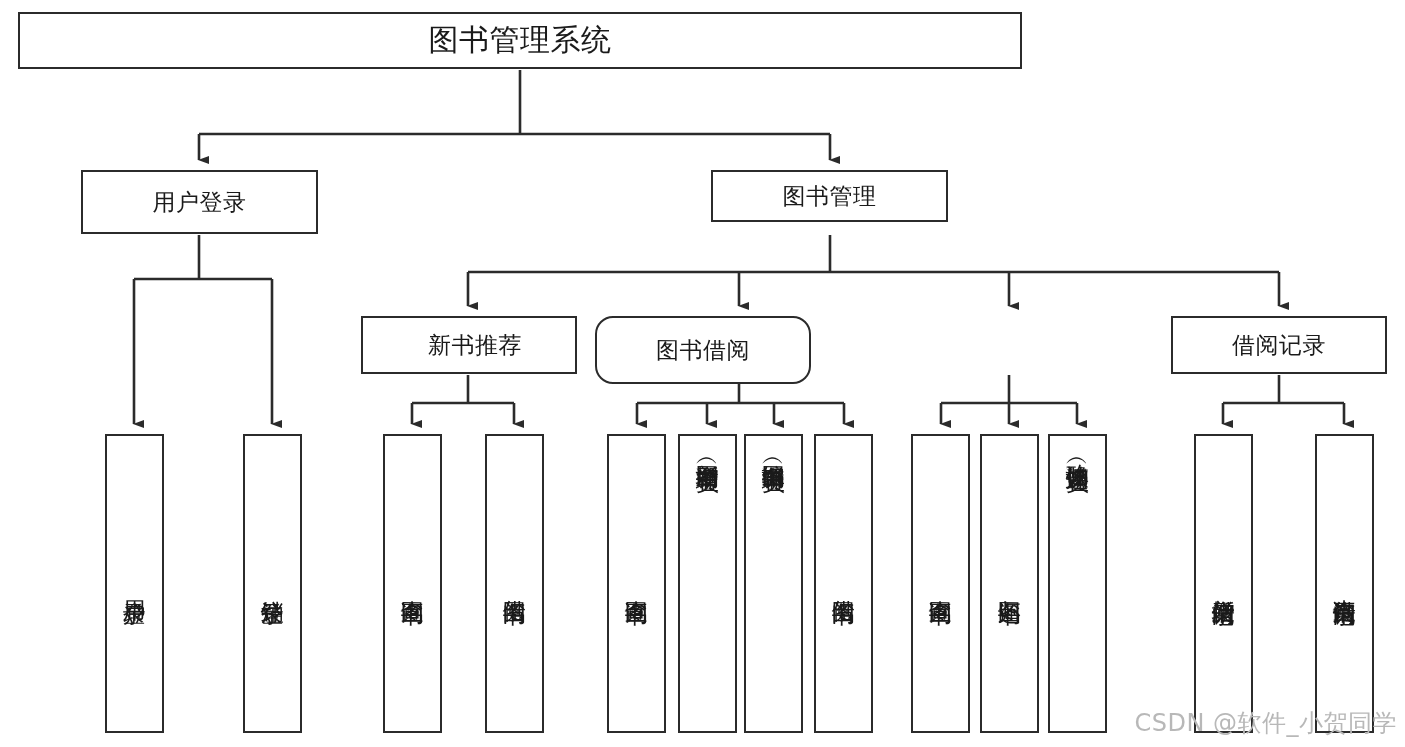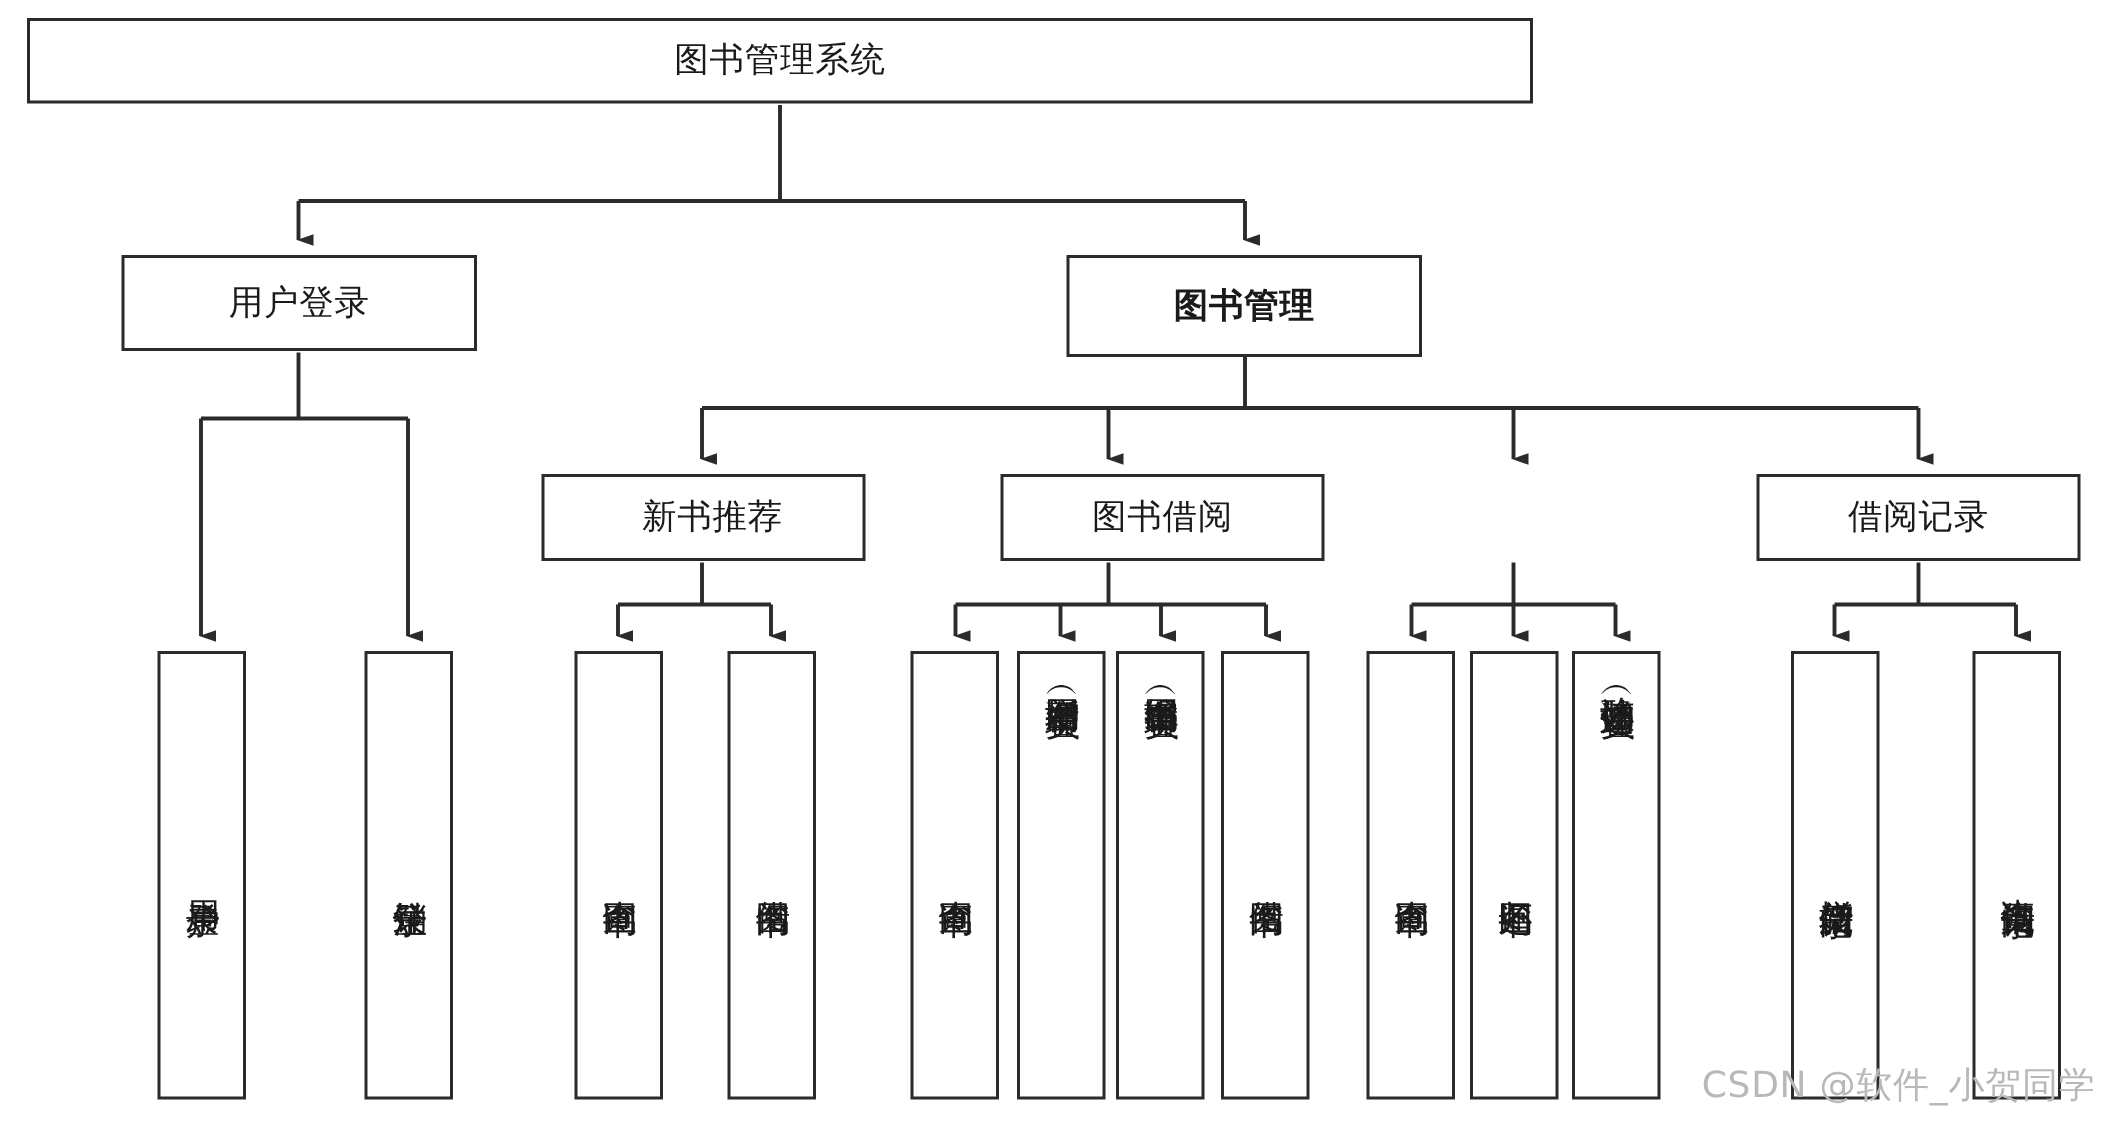--- a/index.html
+++ b/index.html
@@ -39,21 +39,21 @@
     display: block;
     text-align: center;
     line-height: 1.08;
     white-space: nowrap;
   }
   .node.horizontal .node-label {
     font-size: 23px;
     letter-spacing: 0.5px;
   }
   .node.root .node-label {
-    font-size: 23px;
+    font-size: 30px;
   }
   .node.vertical {
     align-items: flex-start;
     justify-content: center;
     padding-top: 10px;
   }
   .node.vertical .node-label {
     writing-mode: vertical-rl;
     text-orientation: upright;
     font-size: 23px;
@@ -129,28 +129,28 @@
     </g>
   </svg>
 
   <div class="node root horizontal" style="left:18px; top:12px; width:1004px; height:57px;">
     <span class="node-label">图书管理系统</span>
   </div>
 
   <div class="node horizontal" style="left:81px; top:170px; width:237px; height:64px;">
     <span class="node-label">用户登录</span>
   </div>
-  <div class="node horizontal" style="left:711px; top:170px; width:237px; height:68px;font-weight:bold;">
+  <div class="node horizontal" style="left:711px; top:170px; width:237px; height:52px;">
     <span class="node-label">图书管理</span>
   </div>
 
   <div class="node horizontal" style="left:361px; top:316px; width:216px; height:58px;padding-left:12px;">
     <span class="node-label">新书推荐</span>
   </div>
-  <div class="node horizontal" style="left:667px; top:316px; width:216px; height:58px;">
+  <div class="node horizontal" style="left:595px; top:316px; width:216px; height:68px;border-radius:18px;">
     <span class="node-label">图书借阅</span>
   </div>
   <div class="node horizontal" style="left:1171px; top:316px; width:216px; height:58px;">
     <span class="node-label">借阅记录</span>
   </div>
 
   <div class="node vertical center-text" style="left:105px; top:434px; width:59px; height:299px;">
     <span class="node-label">用户登录</span>
   </div>
   <div class="node vertical center-text" style="left:243px; top:434px; width:59px; height:299px;">

